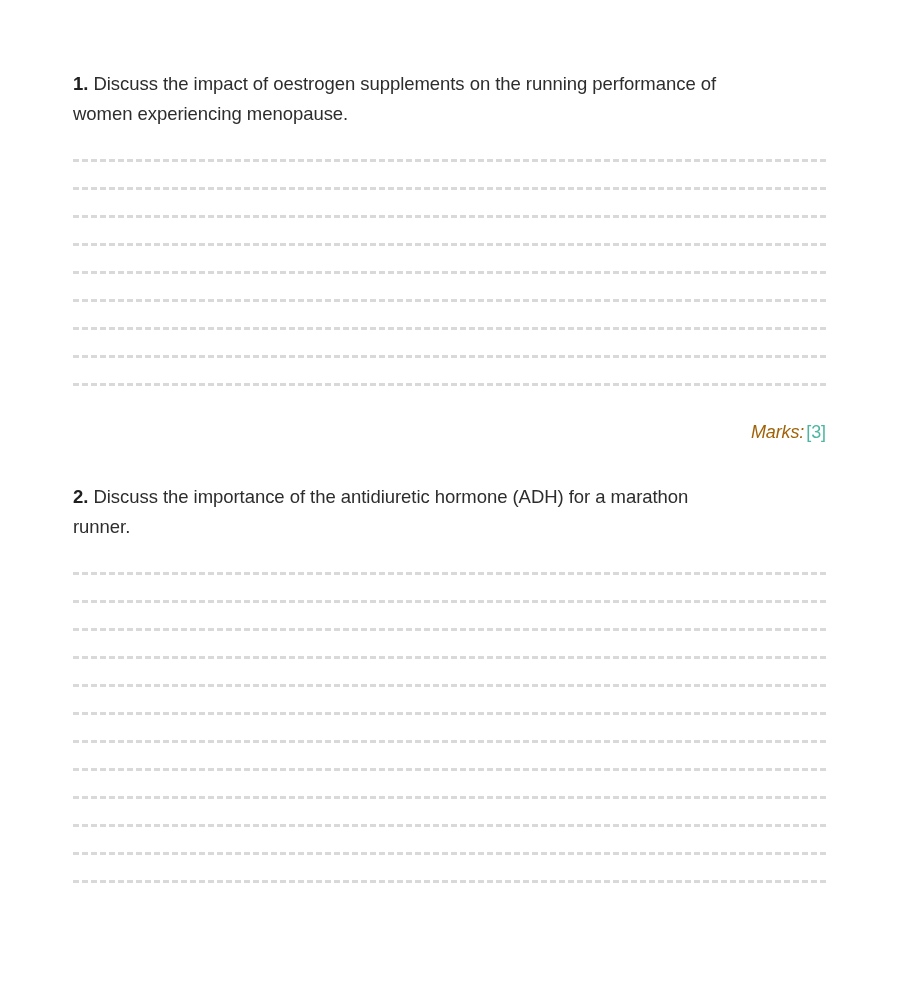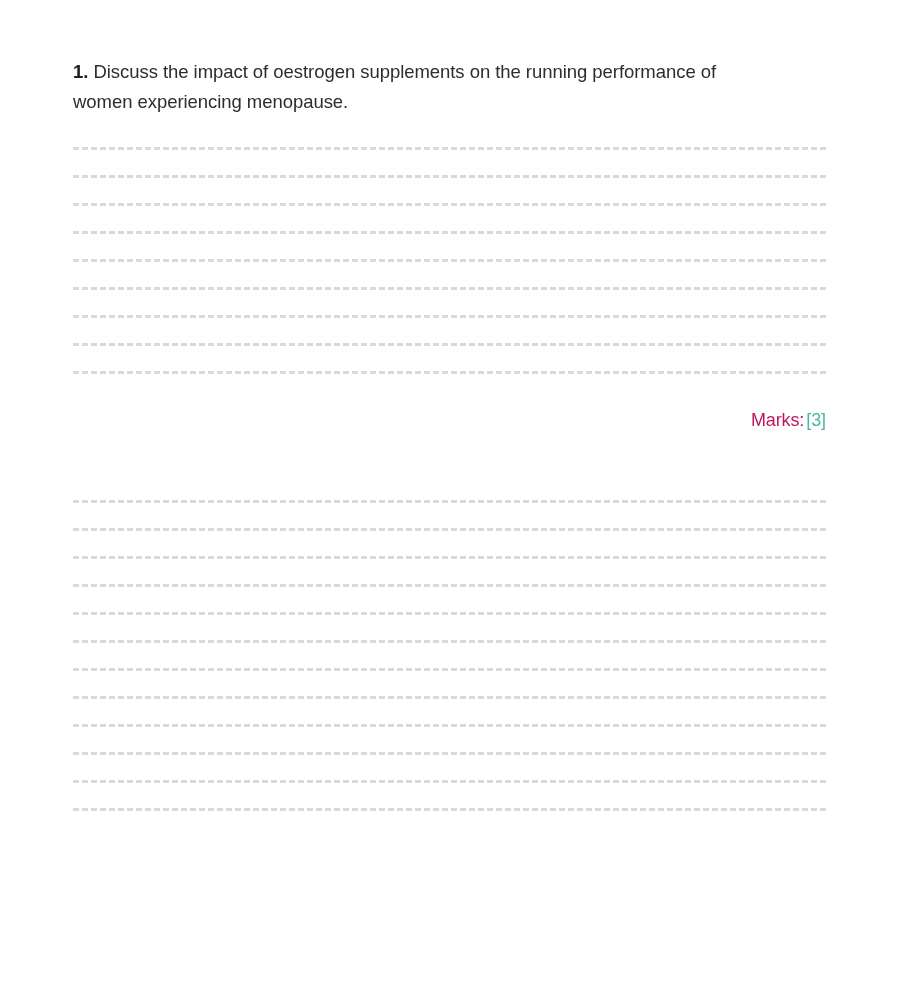--- a/index.html
+++ b/index.html
@@ -13,21 +13,21 @@
     font-family: "Liberation Sans", sans-serif;
     -webkit-font-smoothing: antialiased;
     overflow: hidden;
   }
 
   .worksheet {
     position: relative;
     width: 811px;
     height: 1007px;
     box-sizing: border-box;
-    padding: 0 73px;
+    padding: 12px 73px;
     background: #ffffff;
     border-radius: 27px;
   }
 
   
   .question-block {
     width: 100%;
   }
   .question-block.first { padding-top: 57px; }
   .question-block.second { padding-top: 39px; }
@@ -63,22 +63,23 @@
     width: 753px;
     text-align: right;
     font-size: 18px;
     color: #3a3a3a;
     letter-spacing: -0.1px;
   }
   .marks-row.m1 { margin-top: 36px; }
   .marks-row.m2 { margin-top: 36px; }
 
   .marks-label {
-    color: #be185d;
+    color: #a16207;
     font-weight: 400;
+    font-style: italic;
   }
   .marks-value {
     color: #4db6a0;
     font-weight: 400;
     margin-left: 2px;
   }
 </style>
 </head>
 <body>
 
@@ -101,20 +102,24 @@
         <div class="answer-line"></div>
         <div class="answer-line"></div>
       </div>
 
     <div class="marks-row m1">
       <span class="marks-label">Marks:</span><span class="marks-value">[3]</span>
     </div>
   </div>
 
   <div class="question-block second">
+    <p class="question-text">
+      <span class="question-number">2.</span>
+      <span>Discuss the importance of the antidiuretic hormone (ADH) for a marathon runner.</span>
+    </p>
 
     <div class="answer-lines">
         <div class="answer-line"></div>
         <div class="answer-line"></div>
         <div class="answer-line"></div>
         <div class="answer-line"></div>
         <div class="answer-line"></div>
         <div class="answer-line"></div>
         <div class="answer-line"></div>
         <div class="answer-line"></div>

